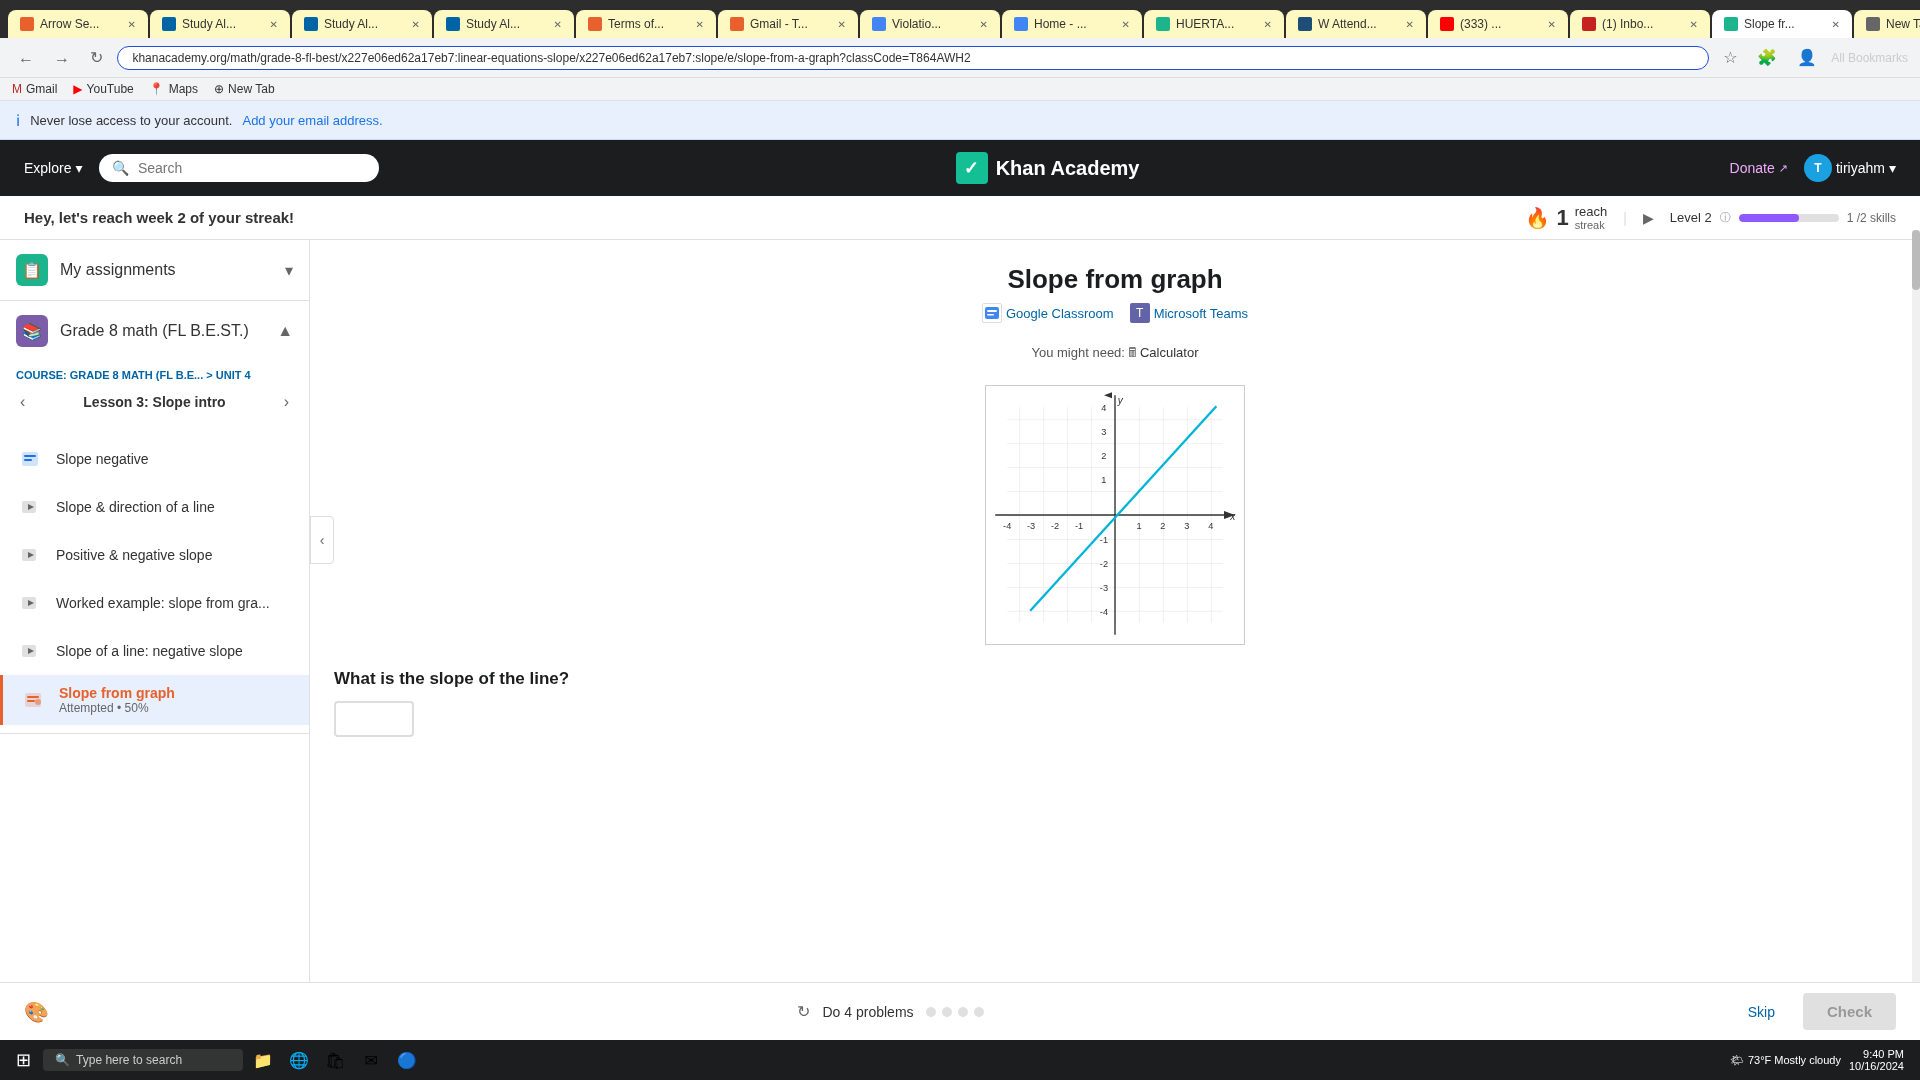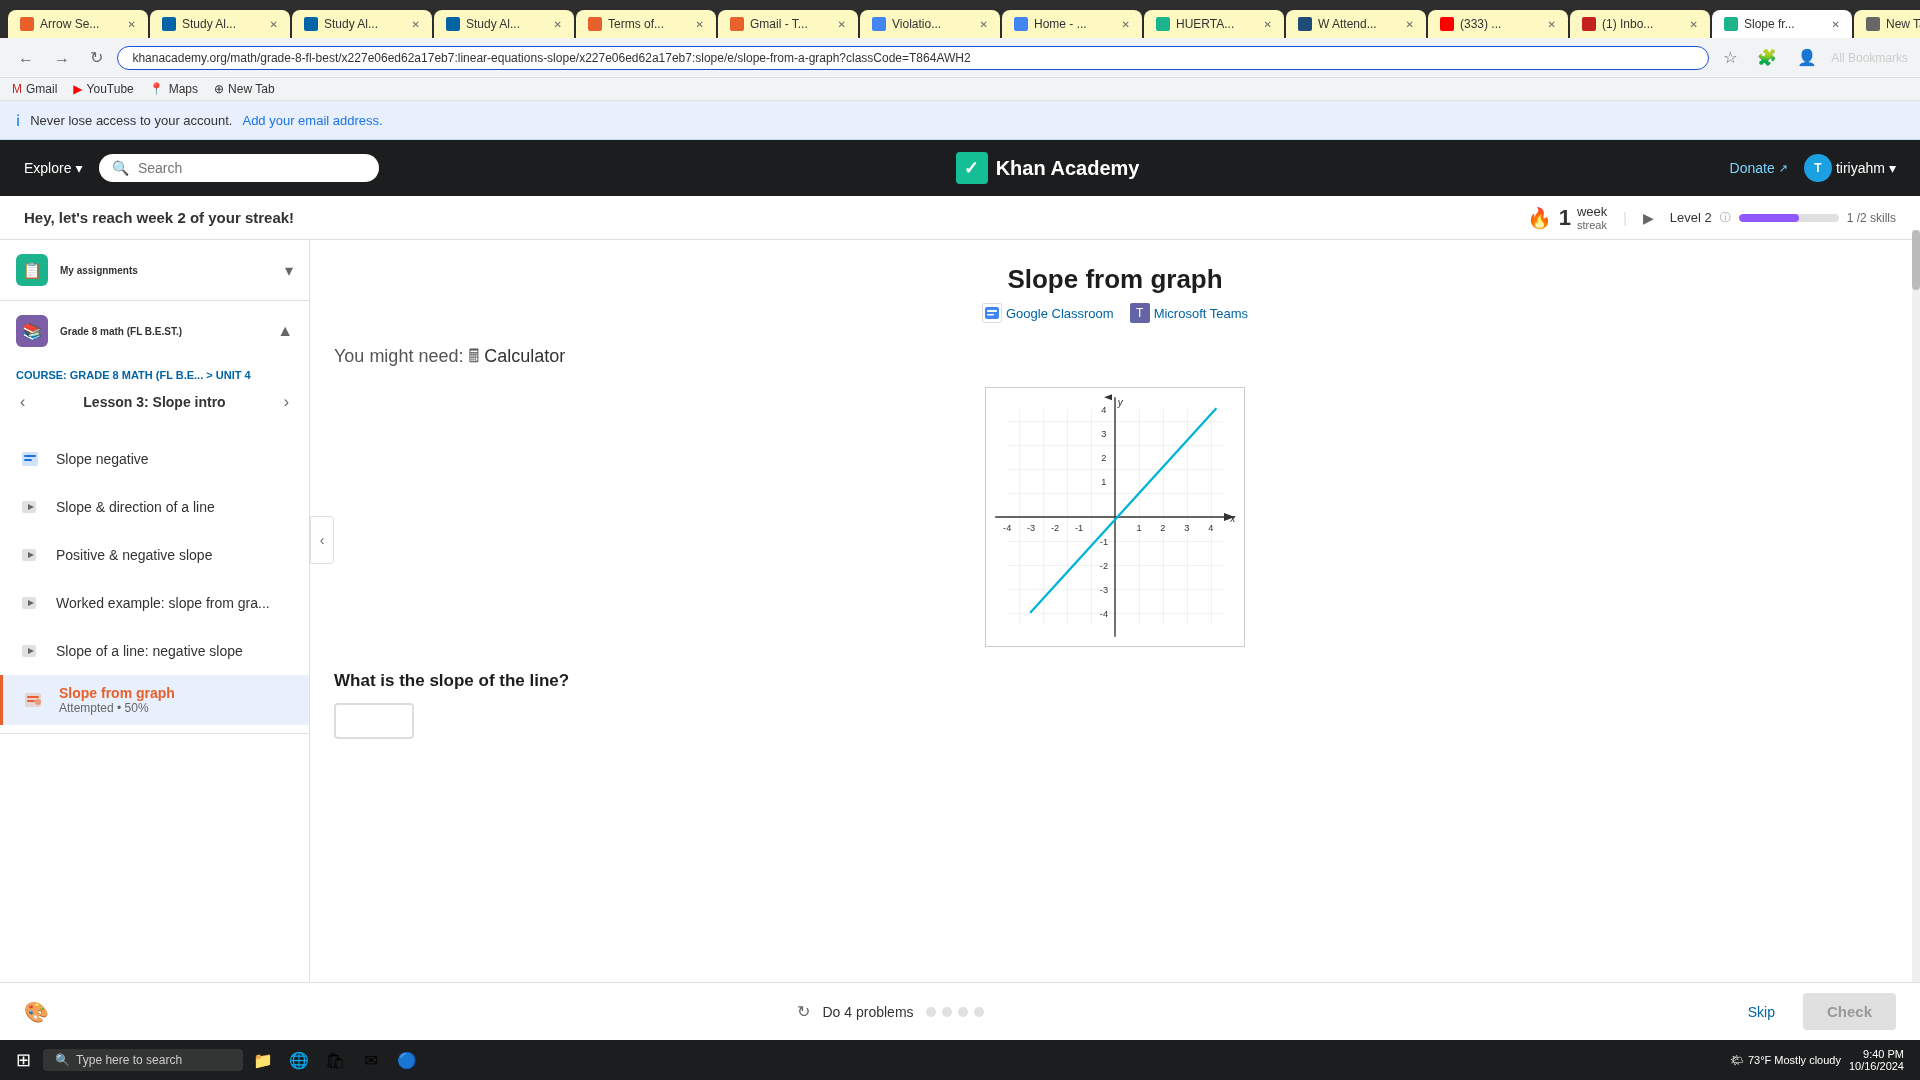--- a/index.html
+++ b/index.html
@@ -28,21 +28,21 @@
     .info-link { color: #1a73e8; text-decoration: none; }
 
     
     .ka-header { background: #1c1d1e; display: flex; align-items: center; padding: 0 24px; height: 56px; gap: 16px; }
     .ka-explore { color: #fff; font-size: 14px; cursor: pointer; display: flex; align-items: center; gap: 4px; }
     .ka-search-box { display: flex; align-items: center; background: #fff; border-radius: 20px; padding: 6px 14px; gap: 8px; flex: 0 0 280px; }
     .ka-search-box input { border: none; outline: none; font-size: 14px; color: #333; background: transparent; width: 180px; }
     .ka-logo { display: flex; align-items: center; gap: 8px; flex: 1; justify-content: center; }
     .ka-logo-shield { width: 32px; height: 32px; background: #14bf96; border-radius: 4px; display: flex; align-items: center; justify-content: center; color: #fff; font-size: 18px; font-weight: bold; }
     .ka-logo-text { color: #fff; font-size: 20px; font-weight: 600; }
-    .ka-donate { color: #7dd3fc; font-size: 14px; cursor: pointer; display: flex; align-items: center; gap: 4px; padding-left: 13px; }
+    .ka-donate { color: #f0abfc; font-size: 14px; cursor: pointer; display: flex; align-items: center; gap: 4px; padding-left: 13px; }
     .ka-user { color: #fff; font-size: 14px; cursor: pointer; display: flex; align-items: center; gap: 4px; }
     .ka-user-avatar { width: 28px; height: 28px; background: #1ba1e2; border-radius: 50%; display: flex; align-items: center; justify-content: center; color: #fff; font-size: 12px; font-weight: bold; }
 
     
     .streak-bar { background: #fff; border-bottom: 1px solid #e0e0e0; padding: 8px 24px; display: flex; align-items: center; justify-content: space-between; }
     .streak-msg { font-size: 15px; color: #333; font-weight: 700; }
     .streak-right { display: flex; align-items: center; gap: 16px; }
     .streak-info { display: flex; align-items: center; gap: 6px; font-size: 13px; color: #333; }
     .streak-flame { font-size: 20px; }
     .streak-count { font-size: 22px; font-weight: bold; color: #333; }
@@ -55,21 +55,21 @@
     .main-layout { display: flex; height: calc(1080px - 38px - 44px - 36px - 46px - 56px - 42px); }
 
     
     .sidebar { width: 310px; border-right: 1px solid #e0e0e0; overflow-y: auto; flex-shrink: 0; }
     .sidebar-section { border-bottom: 1px solid #e0e0e0; }
     .sidebar-header { display: flex; align-items: center; justify-content: space-between; padding: 14px 16px; cursor: pointer; }
     .sidebar-header-left { display: flex; align-items: center; gap: 12px; }
     .sidebar-icon { width: 32px; height: 32px; border-radius: 6px; display: flex; align-items: center; justify-content: center; font-size: 16px; flex-shrink: 0; }
     .sidebar-icon.green { background: #1cb48c; color: #fff; }
     .sidebar-icon.purple { background: #7b5ea7; color: #fff; }
-    .sidebar-title { font-size: 10px; font-weight: 700; color: #333; }
+    .sidebar-title { font-size: 16px; font-weight: 400; color: #333; }
     .sidebar-chevron { color: #666; font-size: 16px; }
 
     .course-breadcrumb { padding: 8px 16px 4px; font-size: 11px; color: #0064a5; font-weight: 600; }
     .lesson-nav { display: flex; align-items: center; justify-content: space-between; padding: 4px 16px 12px; }
     .lesson-title { font-size: 14px; font-weight: 600; color: #333; text-align: center; flex: 1; }
     .lesson-arrow { color: #666; font-size: 16px; cursor: pointer; padding: 4px; }
 
     .lesson-items { padding: 8px 0; }
     .lesson-item { display: flex; align-items: center; gap: 12px; padding: 10px 16px; cursor: pointer; }
     .lesson-item.active { background: #e8f0fe; border-left: 3px solid #e8612c; }
@@ -82,21 +82,21 @@
     .content-area { flex: 1; overflow-y: auto; padding: 24px; background: #fff; position: relative; }
     .collapse-btn { position: fixed; left: 310px; top: 50%; transform: translateY(-50%); width: 24px; height: 48px; background: #fff; border: 1px solid #ddd; border-radius: 0 4px 4px 0; display: flex; align-items: center; justify-content: center; cursor: pointer; color: #666; z-index: 10; }
 
     .problem-title { text-align: center; font-size: 26px; font-weight: 700; color: #1c1d1e; margin-bottom: 8px; }
     .problem-links { display: flex; align-items: center; justify-content: center; gap: 16px; margin-bottom: 20px; }
     .problem-link { display: flex; align-items: center; gap: 4px; color: #0064a5; font-size: 13px; text-decoration: none; }
     .link-icon { width: 16px; height: 16px; border-radius: 2px; display: flex; align-items: center; justify-content: center; font-size: 10px; }
     .link-icon.google { background: #fff; border: 1px solid #ddd; color: #4285f4; }
     .link-icon.teams { background: #6264a7; color: #fff; }
 
-    .you-might-need { text-align: left; font-size: 18px; color: #555; margin-bottom: 14px; }
+    .you-might-need { text-align: center; font-size: 13px; color: #555; margin-bottom: 20px; }
     .you-might-need a { color: #333; text-decoration: none; }
 
     
     .graph-container { display: flex; justify-content: center; margin-bottom: 24px; }
 
     .question-text { font-size: 17px; font-weight: 600; color: #1c1d1e; margin-bottom: 12px; }
     .answer-input { width: 80px; height: 36px; border: 2px solid #ddd; border-radius: 4px; padding: 4px 8px; font-size: 15px; outline: none; display: block; margin-bottom: 16px; }
 
     
     .bottom-bar { position: fixed; bottom: 40px; left: 0; right: 0; background: #fff; border-top: 1px solid #e0e0e0; padding: 10px 24px; display: flex; align-items: center; justify-content: space-between; z-index: 100; }
@@ -264,21 +264,21 @@
   </div>
 </div>
 
 <div class="streak-bar">
   <div class="streak-msg">Hey, let's reach week 2 of your streak!</div>
   <div class="streak-right">
     <div class="streak-info">
       <span class="streak-flame">🔥</span>
       <span class="streak-count">1</span>
       <div>
-        <div>week</div>
+        <div>reach</div>
         <div style="font-size:11px;color:#666;">streak</div>
       </div>
     </div>
     <span style="color:#ddd;">|</span>
     <span style="color:#666;">▶</span>
     <div class="level-info">
       <span>Level 2</span>
       <span style="color:#999;font-size:11px;">ⓘ</span>
       <div class="level-progress">
         <div class="level-progress-fill"></div>

